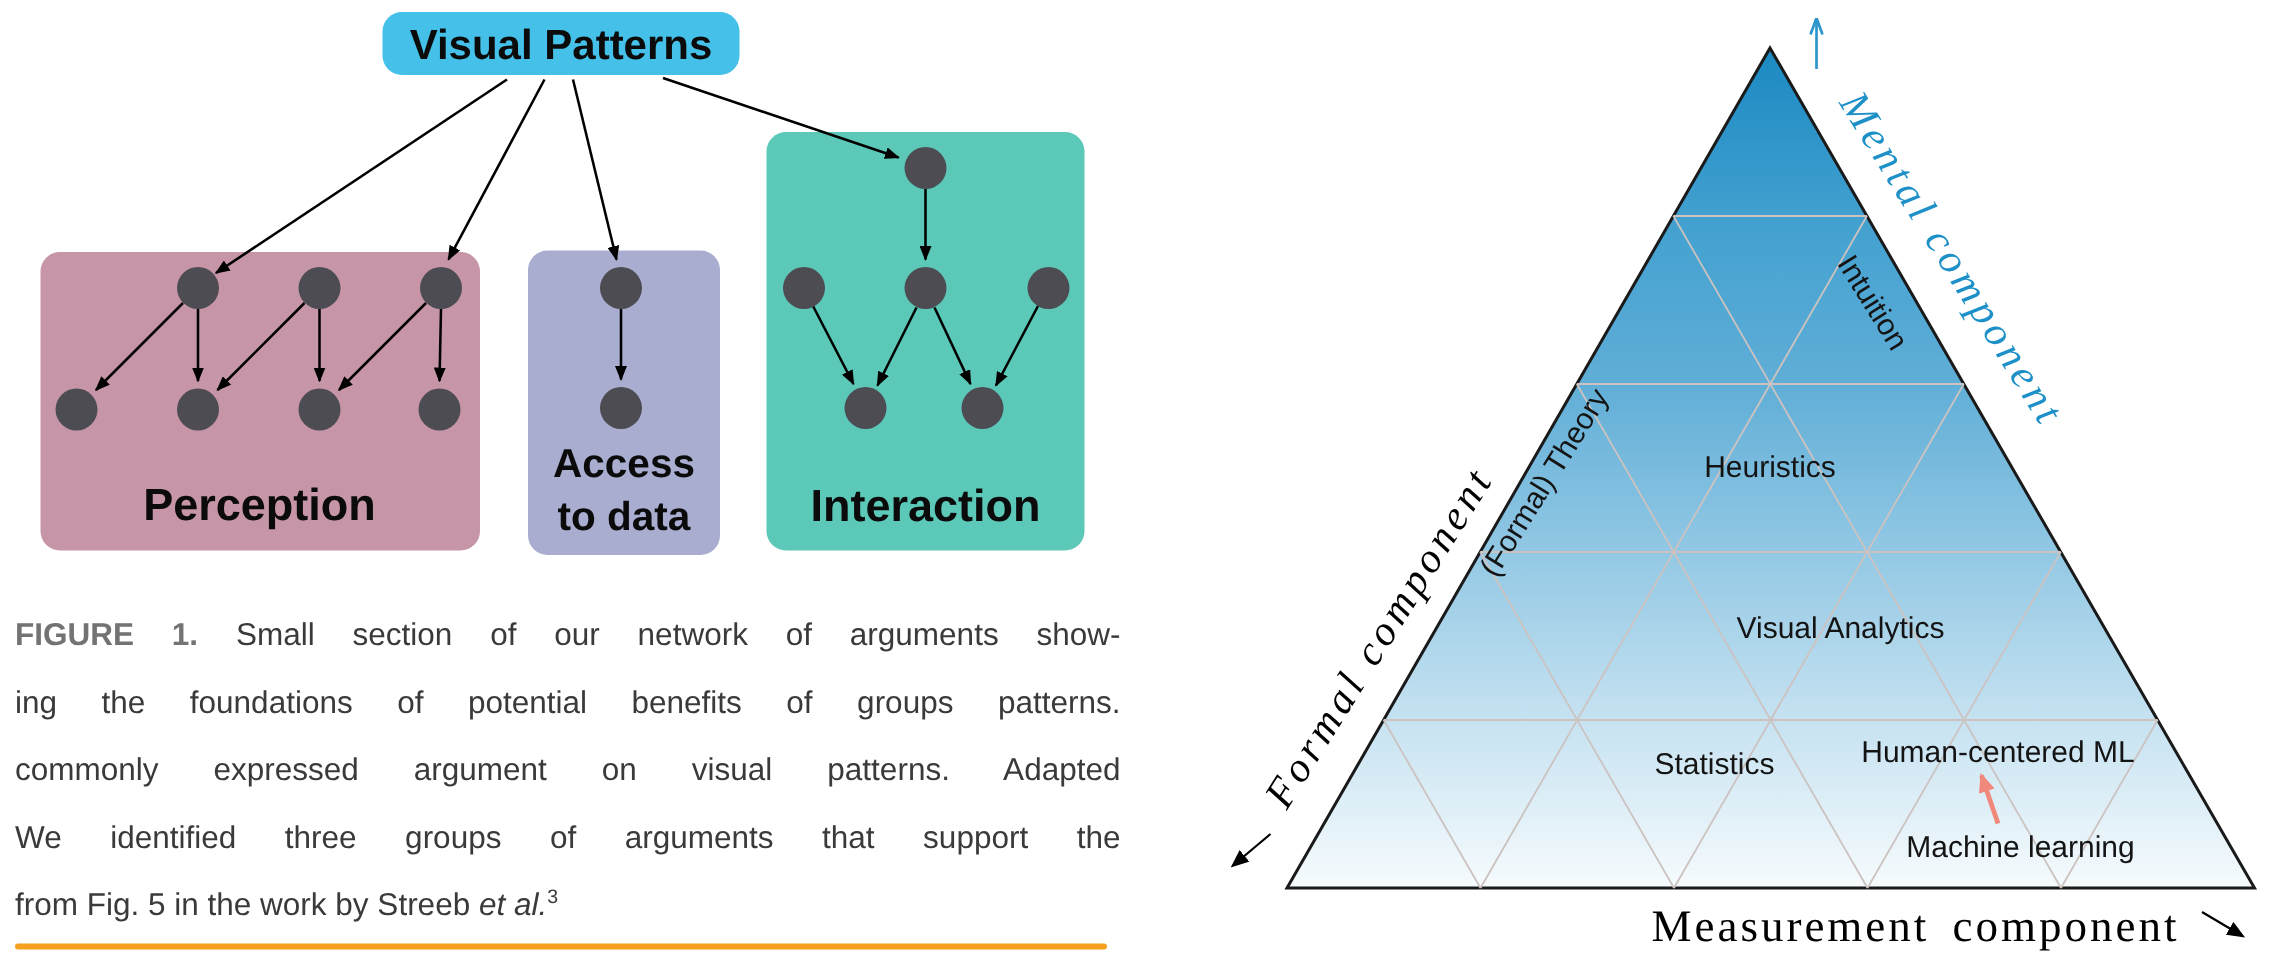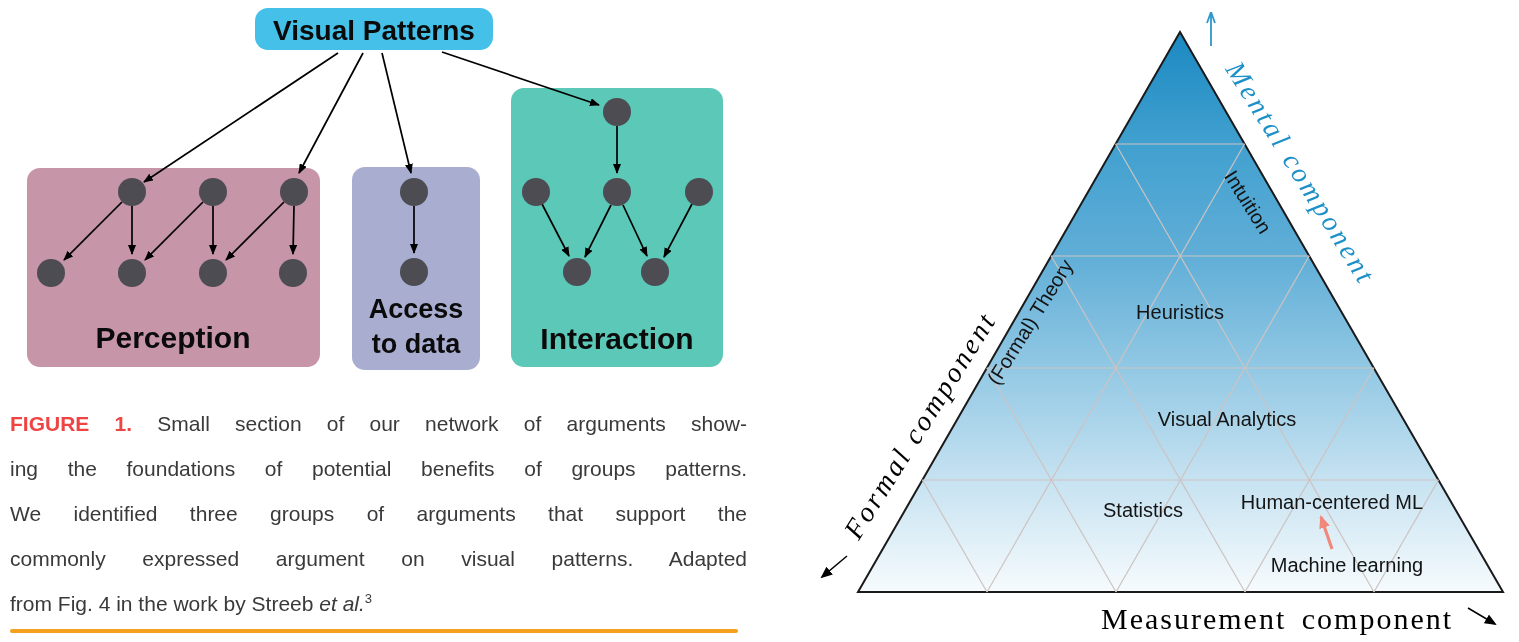--- a/index.html
+++ b/index.html
@@ -85,25 +85,25 @@
     <circle cx="655" cy="272" r="14"></circle>
   </g>
 
   <text x="173" y="337" text-anchor="middle" dominant-baseline="central" class="grp-lbl" font-size="30">Perception</text>
   <text x="416" y="309" text-anchor="middle" dominant-baseline="central" class="grp-lbl" font-size="27">Access</text>
   <text x="416" y="344" text-anchor="middle" dominant-baseline="central" class="grp-lbl" font-size="27">to data</text>
   <text x="617" y="338" text-anchor="middle" dominant-baseline="central" class="grp-lbl" font-size="30">Interaction</text>
 </svg>
 
 <div class="caption">
-  <div class="cap-line just"><span class="cap-label" style="color: #ef4444;">FIGURE 1.</span> <span>Small section of our network of arguments show-</span></div>
+  <div class="cap-line just"><span class="cap-label" style="color: #737373;">FIGURE 1.</span> <span>Small section of our network of arguments show-</span></div>
   <div class="cap-line just">ing the foundations of potential benefits of groups patterns.</div>
+  <div class="cap-line just">commonly expressed argument on visual patterns. Adapted</div>
   <div class="cap-line just">We identified three groups of arguments that support the</div>
-  <div class="cap-line just">commonly expressed argument on visual patterns. Adapted</div>
-  <div class="cap-line"><span>from Fig. 4 in the work by Streeb </span><i>et al.</i><sup>3</sup></div>
+  <div class="cap-line"><span>from Fig. 5 in the work by Streeb </span><i>et al.</i><sup>3</sup></div>
 </div>
 <div class="divider" style="background: rgb(245, 160, 31);"></div>
 
 <svg id="ternary-svg" width="759" height="642" viewBox="0 0 759 642">
   <defs>
     <linearGradient id="tri-grad" gradientUnits="userSpaceOnUse" x1="0" y1="32" x2="0" y2="592">
       <stop offset="0" stop-color="#1b89c2"></stop>
       <stop offset="0.2" stop-color="#41a0cf"></stop>
       <stop offset="0.4" stop-color="#60aed7"></stop>
       <stop offset="0.6" stop-color="#92c8e4"></stop>

